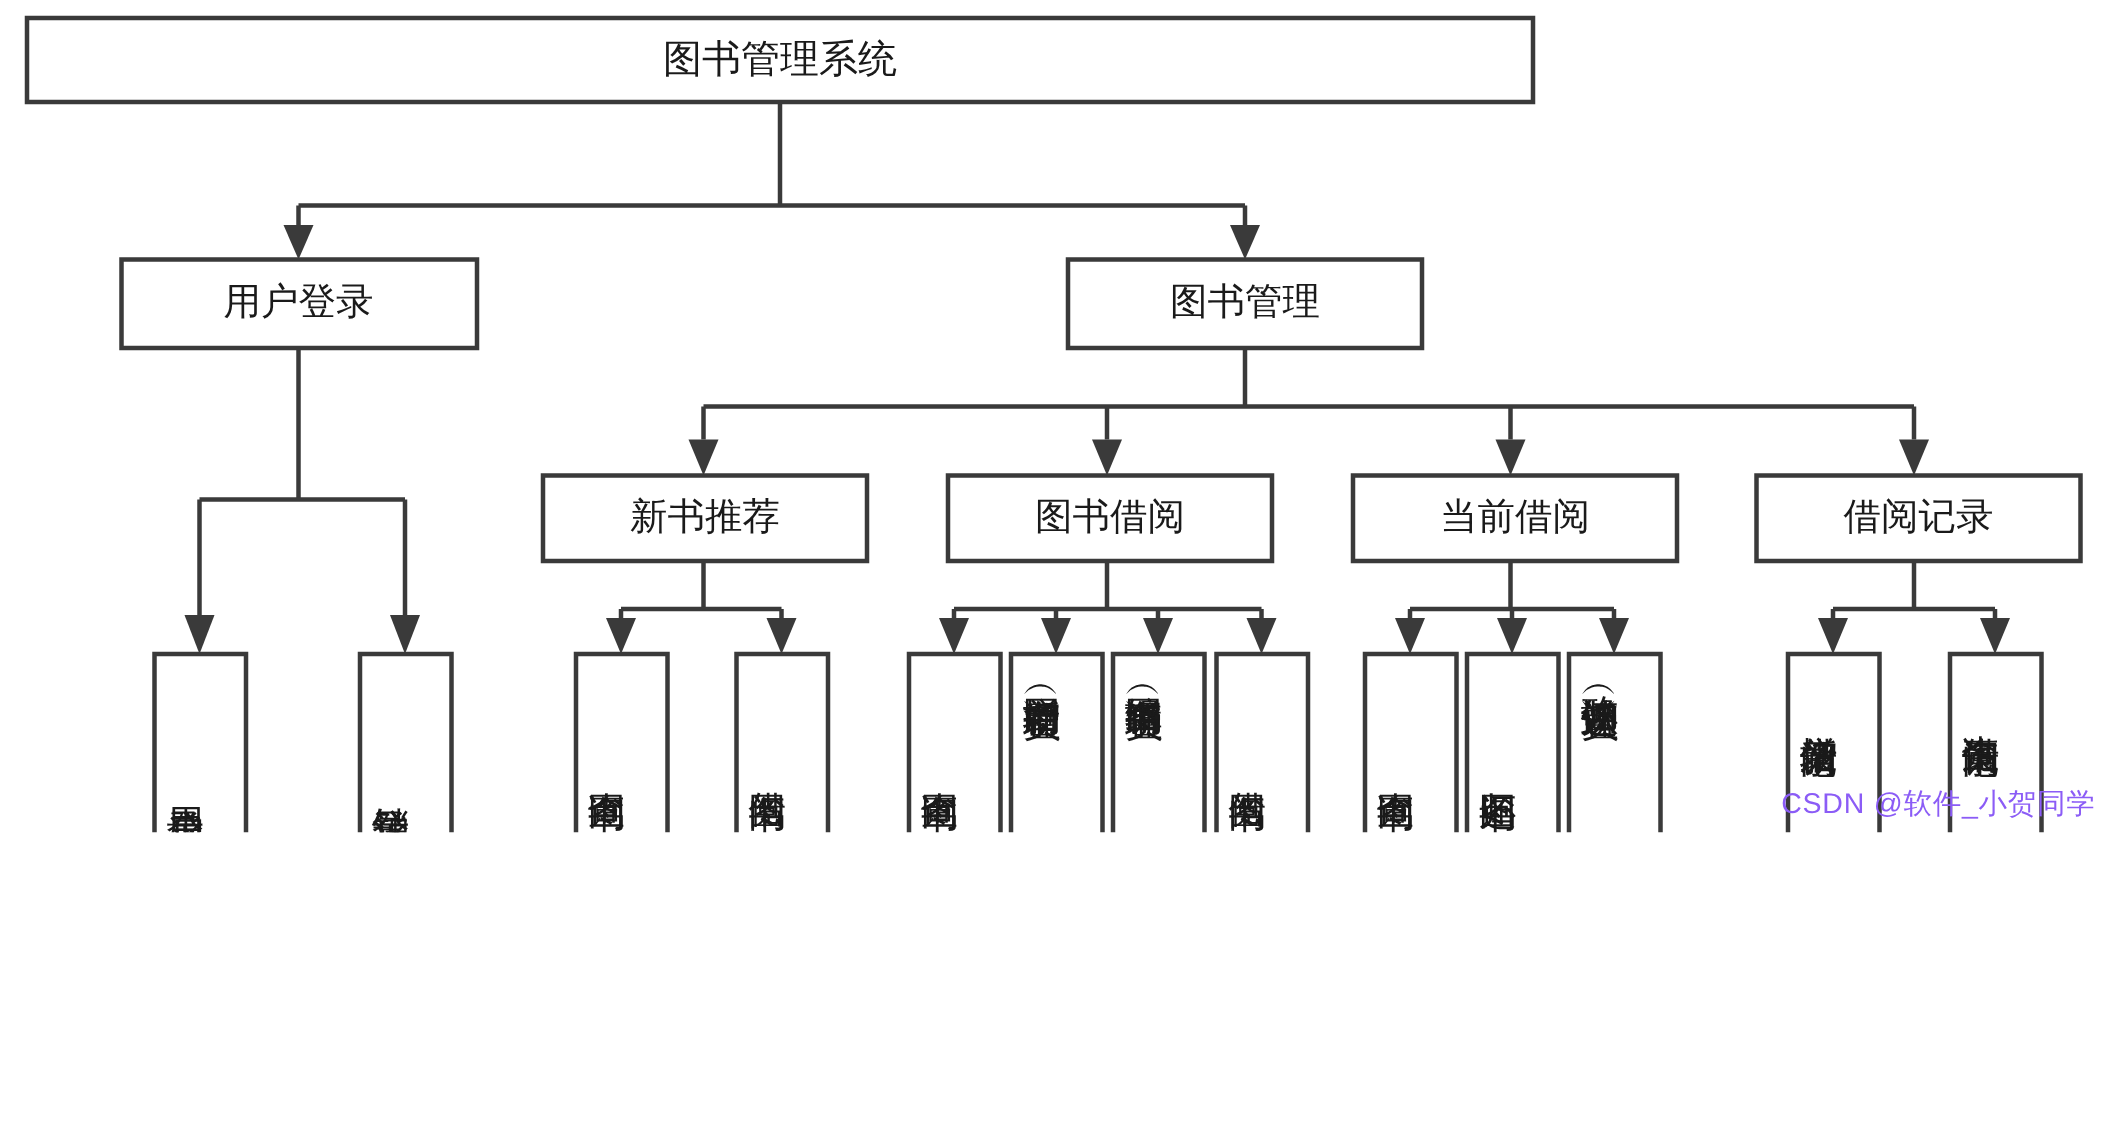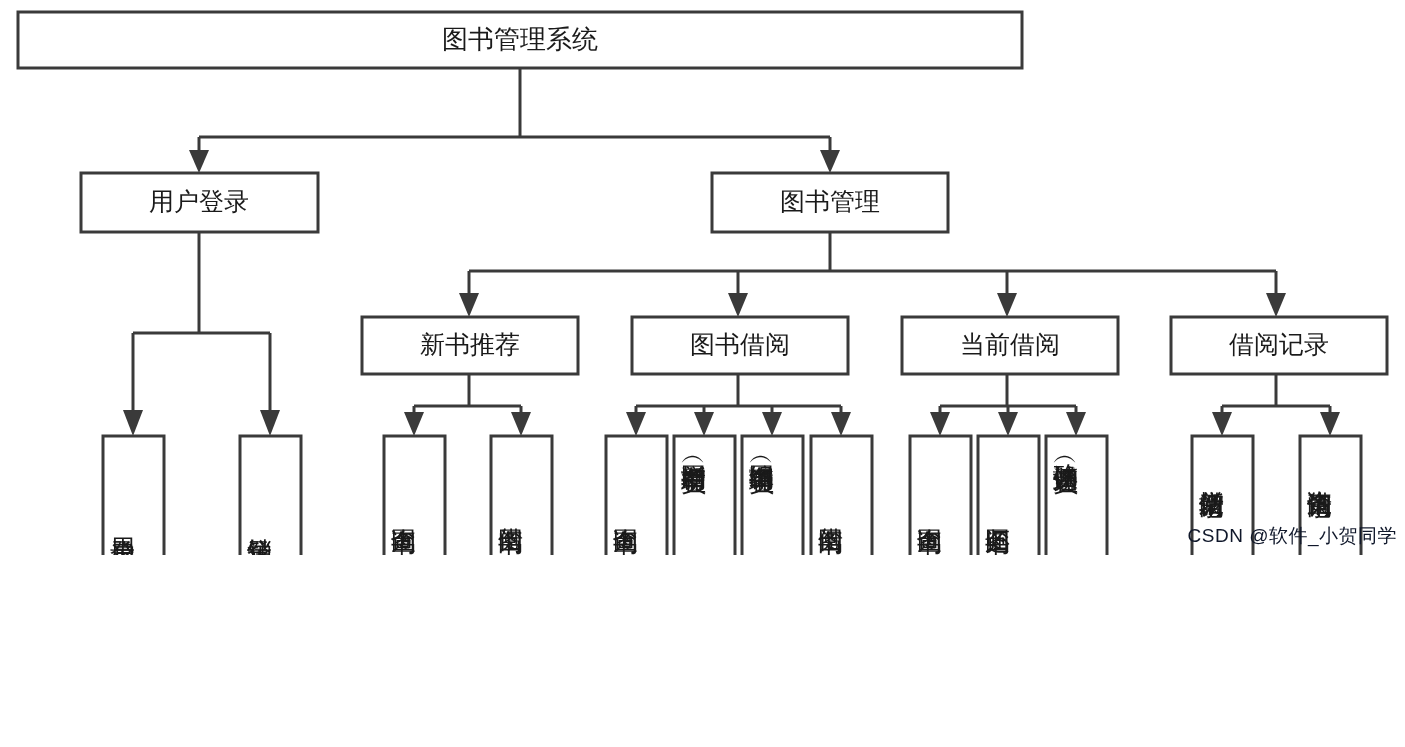--- a/index.html
+++ b/index.html
@@ -60,21 +60,21 @@
     letter-spacing: 1px;
     white-space: nowrap;
     pointer-events: none;
   }
   .watermark {
     position: absolute;
     right: 8px;
     bottom: 6px;
     font-family: "Liberation Sans", "DejaVu Sans", sans-serif;
     font-size: 19px;
-    color: #0f172a;
+    color: #8b5cf6;
     white-space: nowrap;
     letter-spacing: 0.5px;
   }
 </style>
 </head>
 <body>
 
 <div id="diagram-root">
 
   <svg class="diagram-canvas" viewBox="0 0 1405 747">

